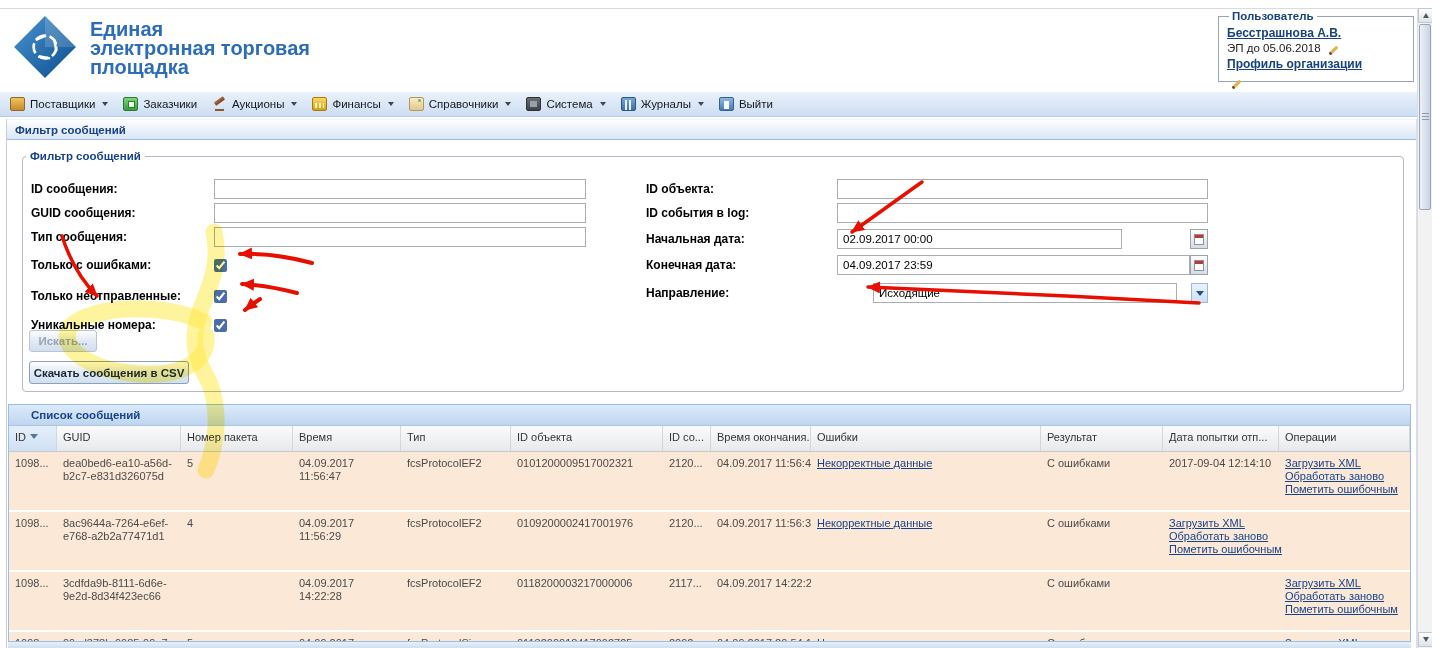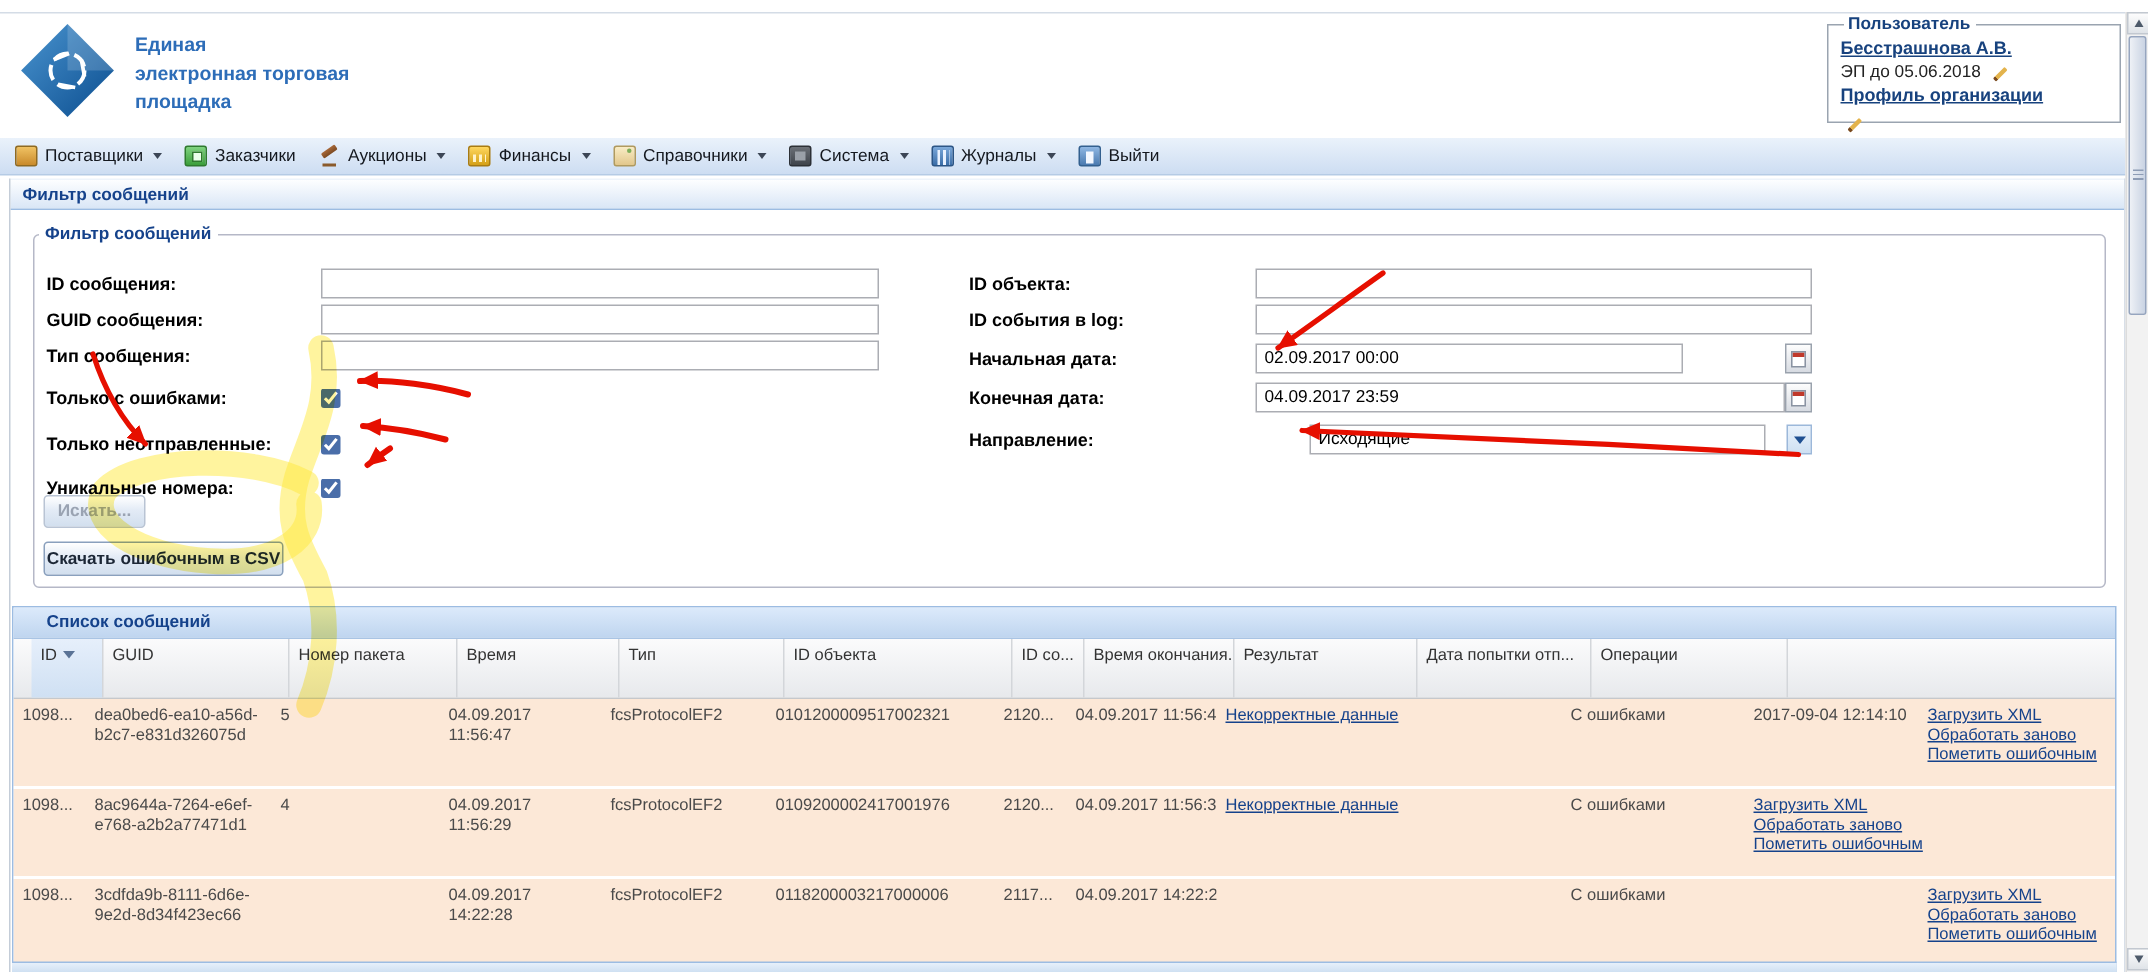--- a/index.html
+++ b/index.html
@@ -3,21 +3,21 @@
 <meta charset="utf-8">
 <style>
   * { margin:0; padding:0; box-sizing:border-box; }
   html,body { width:1432px; height:648px; overflow:hidden; background:#fff; }
   body { font-family:"Liberation Sans", sans-serif; }
   .page { position:relative; width:1432px; height:648px; background:#fff; overflow:hidden; }
 
   
   .topline { position:absolute; left:0; top:8px; width:1417px; border-top:1px solid #d4dce6; }
   .logo { position:absolute; left:12px; top:14px; width:66px; height:66px; }
-  .brand { position:absolute; left:90px; top:20px; font-size:13px; font-weight:bold; color:#2d6db8; line-height:19px; }
+  .brand { position:absolute; left:90px; top:20px; font-size:20px; font-weight:bold; color:#2d6db8; line-height:19px; }
   .userbox { position:absolute; left:1218px; top:10px; width:196px; height:72px; border:1px solid #9aa4b0; padding:1px 8px 0 8px; background:#fff; }
   .userbox legend { font-size:11.5px; font-weight:bold; color:#17427e; padding:0 3px; margin-left:2px; }
   .userbox a { color:#17427e; font-weight:bold; text-decoration:underline; font-size:12px; cursor:pointer; }
   .cert { font-size:11.5px; color:#222; margin-top:1px; }
   .pencil { display:inline-block; width:11px; height:3px; background:linear-gradient(90deg,#7a4a1e 0 2px,#e3b34c 2px); transform:rotate(-45deg); border-radius:1px; margin-left:4px; }
 
   
   .menubar { position:absolute; left:0; top:91px; width:1417px; height:26px;
     background:linear-gradient(#eaf2fb,#cdddf2); border-top:1px solid #fff; border-bottom:1px solid #b5cbe5;
     display:flex; align-items:center; gap:15px; padding-left:10px; font-size:11.5px; color:#14181f; }
@@ -63,21 +63,21 @@
   .combo-arrow { width:0; height:0; border-left:4px solid transparent; border-right:4px solid transparent; border-top:5px solid #1e4f91; }
   .btn { position:absolute; border:1px solid #8aa0bd; border-radius:3px;
     background:linear-gradient(#ffffff,#e3ebf6 45%,#d2dfee); font-size:11.5px; color:#1c2736;
     font-family:"Liberation Sans",sans-serif; cursor:pointer;font-weight:bold; }
   .btn.disabled { color:#9aa3b2; border-color:#b9c4d4; cursor:default; }
 
   
   .grid { position:absolute; left:8px; top:404px; width:1403px; height:244px; border:1px solid #9cbce2; background:#fff; overflow:hidden; }
   .gtitle { height:21px; background:linear-gradient(#dceafb,#bfd5ef); border-bottom:1px solid #a9c4e4;
     color:#15428b; font-weight:bold; font-size:11.5px; padding:4px 22px 0; }
-  .ghead { display:flex; height:40px; background:linear-gradient(#fbfbfc,#e7e9ec); border-bottom:1px solid #c5c8cc; font-size:11px; color:#333;padding-left:12px; }
+  .ghead { display:flex; height:26px; background:linear-gradient(#fbfbfc,#e7e9ec); border-bottom:1px solid #c5c8cc; font-size:11px; color:#333; }
   .hcell { border-right:1px solid #d3d6da; padding:5px 6px 0; white-space:nowrap; overflow:hidden; cursor:pointer; display:flex; gap:4px; align-items:flex-start; }
   .hcell.sorted { background:linear-gradient(#e6effb,#cfe0f3); }
   .sortarrow { width:0; height:0; border-left:4px solid transparent; border-right:4px solid transparent; border-top:5px solid #5a7396; margin-top:3px; }
   .grow { display:flex; min-height:60px; background:#fce8d7; border-bottom:2px solid #fff; font-size:11px; color:#4a4a4a; line-height:13px; }
   .gcell { padding:5px 6px; overflow:hidden; word-wrap:break-word; }
   .c0{flex:0 0 48px;} .c1{flex:0 0 124px;} .c2{flex:0 0 112px;} .c3{flex:0 0 108px;}
   .c4{flex:0 0 110px;} .c5{flex:0 0 152px;} .c6{flex:0 0 48px;} .c7{flex:0 0 100px; white-space:nowrap; padding-right:0;}
   .c8{flex:0 0 230px;} .c9{flex:0 0 122px;} .c10{flex:0 0 116px; white-space:nowrap;} .c11{flex:0 0 131px;}
   .glink { color:#15428b; text-decoration:underline; cursor:pointer; display:inline; }
   .ops a { display:block; color:#15428b; text-decoration:underline; cursor:pointer; }
@@ -196,21 +196,21 @@
     <span class="flabel" style="left:8px;top:96px">Только с ошибками:</span>
     <input type="checkbox" class="cb" style="left: 191px; top: 97px;" checked="checked">
 
     <span class="flabel" style="left:8px;top:127px">Только неотправленные:</span>
     <input type="checkbox" class="cb" style="left: 191px; top: 128px;" checked="checked">
 
     <span class="flabel" style="left:8px;top:156px">Уникальные номера:</span>
     <input type="checkbox" class="cb" style="left: 191px; top: 157px;" checked="checked">
 
     <button class="btn disabled" style="left:6px;top:168px;width:68px;height:22px">Искать...</button>
-    <button class="btn" style="left:6px;top:199px;width:160px;height:23px">Скачать ошибочным в CSV</button>
+    <button class="btn" style="left:6px;top:199px;width:160px;height:23px">Скачать сообщения в CSV</button>
 
     <span class="flabel" style="left:623px;top:20px">ID объекта:</span>
     <input class="finput" style="left: 814px; top: 17px; width: 371px;">
 
     <span class="flabel" style="left:623px;top:44px">ID события в log:</span>
     <input class="finput" style="left: 814px; top: 41px; width: 371px;">
 
     <span class="flabel" style="left:623px;top:70px">Начальная дата:</span>
     <input class="finput" style="left: 814px; top: 67px; width: 285px;" value="02.09.2017 00:00">
     <span class="trigger" style="left:1167px;top:67px">
@@ -237,20 +237,21 @@
           <span>ID</span>
           <span class="sortarrow"></span>
         </div>
       <div class="hcell c1">GUID</div>
       <div class="hcell c2">Номер пакета</div>
       <div class="hcell c3">Время</div>
       <div class="hcell c4">Тип</div>
       <div class="hcell c5">ID объекта</div>
       <div class="hcell c6">ID со...</div>
       <div class="hcell c7">Время окончания...</div>
+      <div class="hcell c8">Ошибки</div>
       <div class="hcell c9">Результат</div>
       <div class="hcell c10">Дата попытки отп...</div>
       <div class="hcell c11">Операции</div>
     </div>
 
     <div class="grow">
       <div class="gcell c0">1098...</div>
       <div class="gcell c1">dea0bed6-ea10-a56d-b2c7-e831d326075d</div>
       <div class="gcell c2">5</div>
       <div class="gcell c3">04.09.2017 11:56:47</div>

